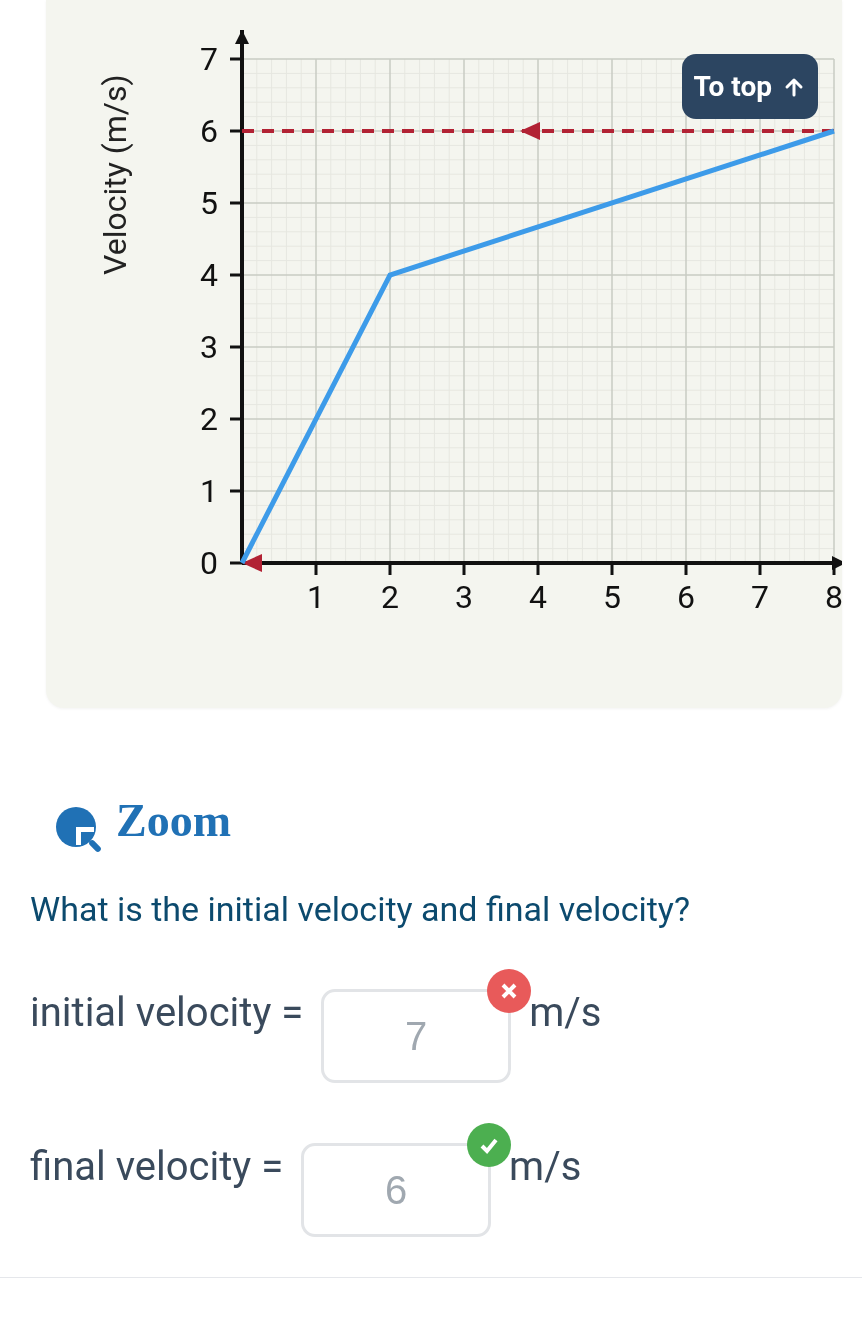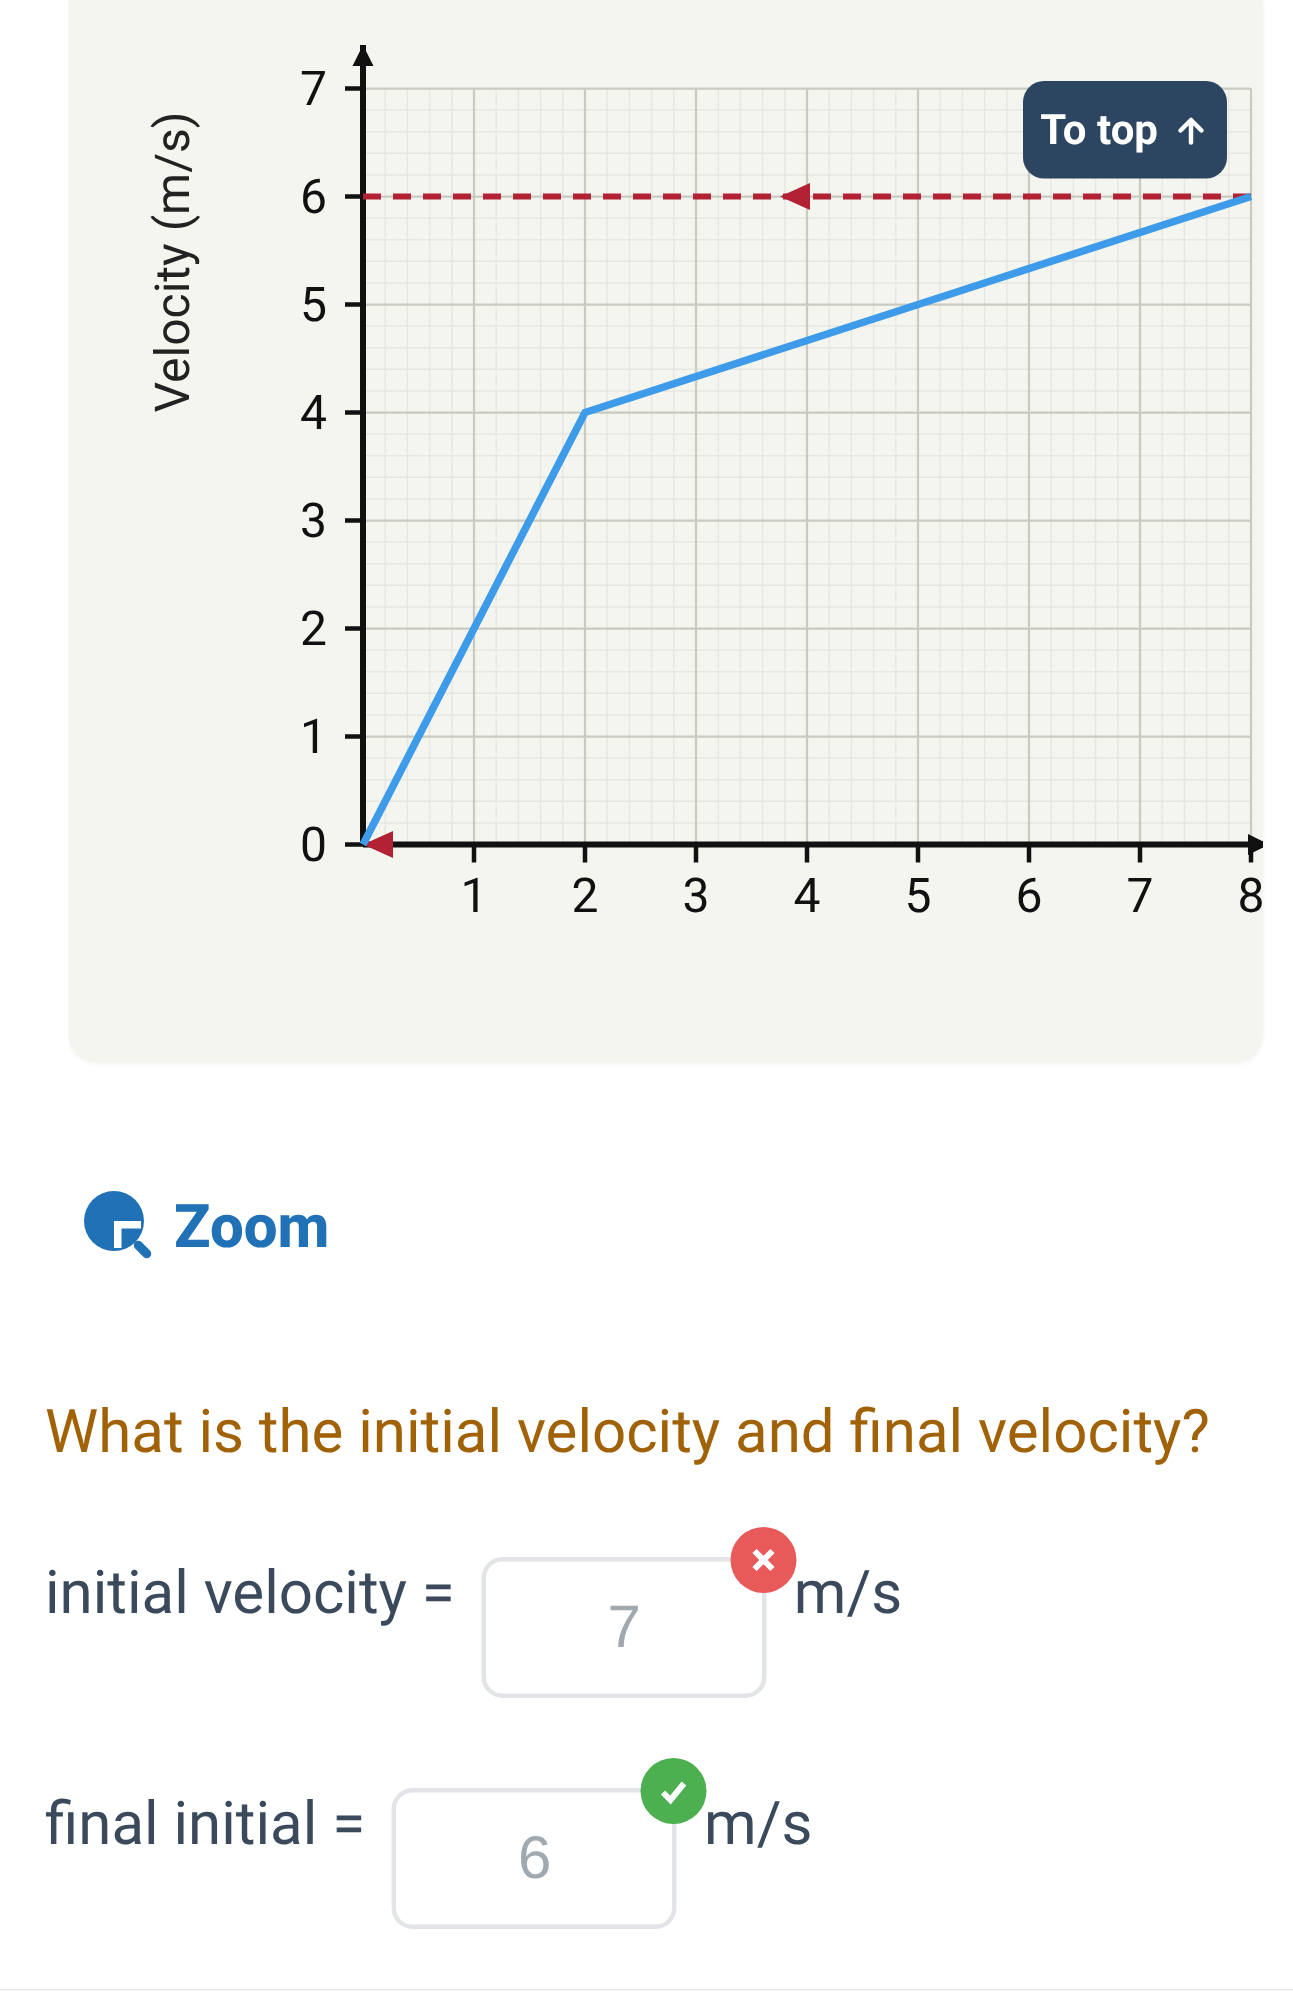--- a/index.html
+++ b/index.html
@@ -37,26 +37,27 @@
     cursor: pointer;
     display: flex;
     align-items: center;
     gap: 10px;
     z-index: 50;
   }
   .to-top-btn svg { width: 24px; height: 24px; }
   .zoom-btn {
     margin: 86px 0 0 56px;
     display: flex;
-    align-items: flex-start;
+    align-items: flex-end;
     gap: 20px;
     color: #2071b5;
     font-weight: 800;
-    font-size: 40px;
+    font-size: 46px;
     cursor: pointer;
+    font-family: Liberation Serif, serif;
   }
   .zoom-btn .zoom-icon {
     width: 40px; height: 40px;
     background: #2071b5;
     border-radius: 50%;
     position: relative;
     display: flex;
     align-items: center;
     justify-content: center;
   }
@@ -68,23 +69,23 @@
     border-radius: 3px;
     transform: rotate(45deg);
     right: -6px; bottom: -2px;
   }
   .zoom-plus::before, .zoom-plus::after {
     content: ""; position: absolute; background: #fff;
   }
   .zoom-plus::before { width: 18px; height: 5px; }
   .zoom-plus::after { width: 5px; height: 18px; }
   .question-text {
-    margin: 90px 30px 0 30px;
-    font-size: 40px;
-    color: #a16207;
+    margin: 42px 30px 0 30px;
+    font-size: 34px;
+    color: #0c4a6e;
   }
   .answer-row {
     display: flex;
     align-items: flex-start;
     margin: 60px 0 0 30px;
     font-size: 40px;
     color: #3a4a5c;
   }
   .answer-row .input-wrap {
     position: relative;
@@ -309,21 +310,21 @@
     <span class="status-badge status-wrong">
       <svg viewBox="0 0 24 24">
           <path d="M6 6 L18 18 M18 6 L6 18"></path>
         </svg>
     </span>
   </span>
   <span>m/s</span>
 </div>
 
 <div class="answer-row">
-  <span>final initial =</span>
+  <span>final velocity =</span>
   <span class="input-wrap">
     <input class="answer-input" readonly="" value="6" style="">
     <span class="status-badge status-correct">
       <svg viewBox="0 0 24 24">
           <path d="M5 13 L10 18 L19 7"></path>
         </svg>
     </span>
   </span>
   <span>m/s</span>
 </div>

